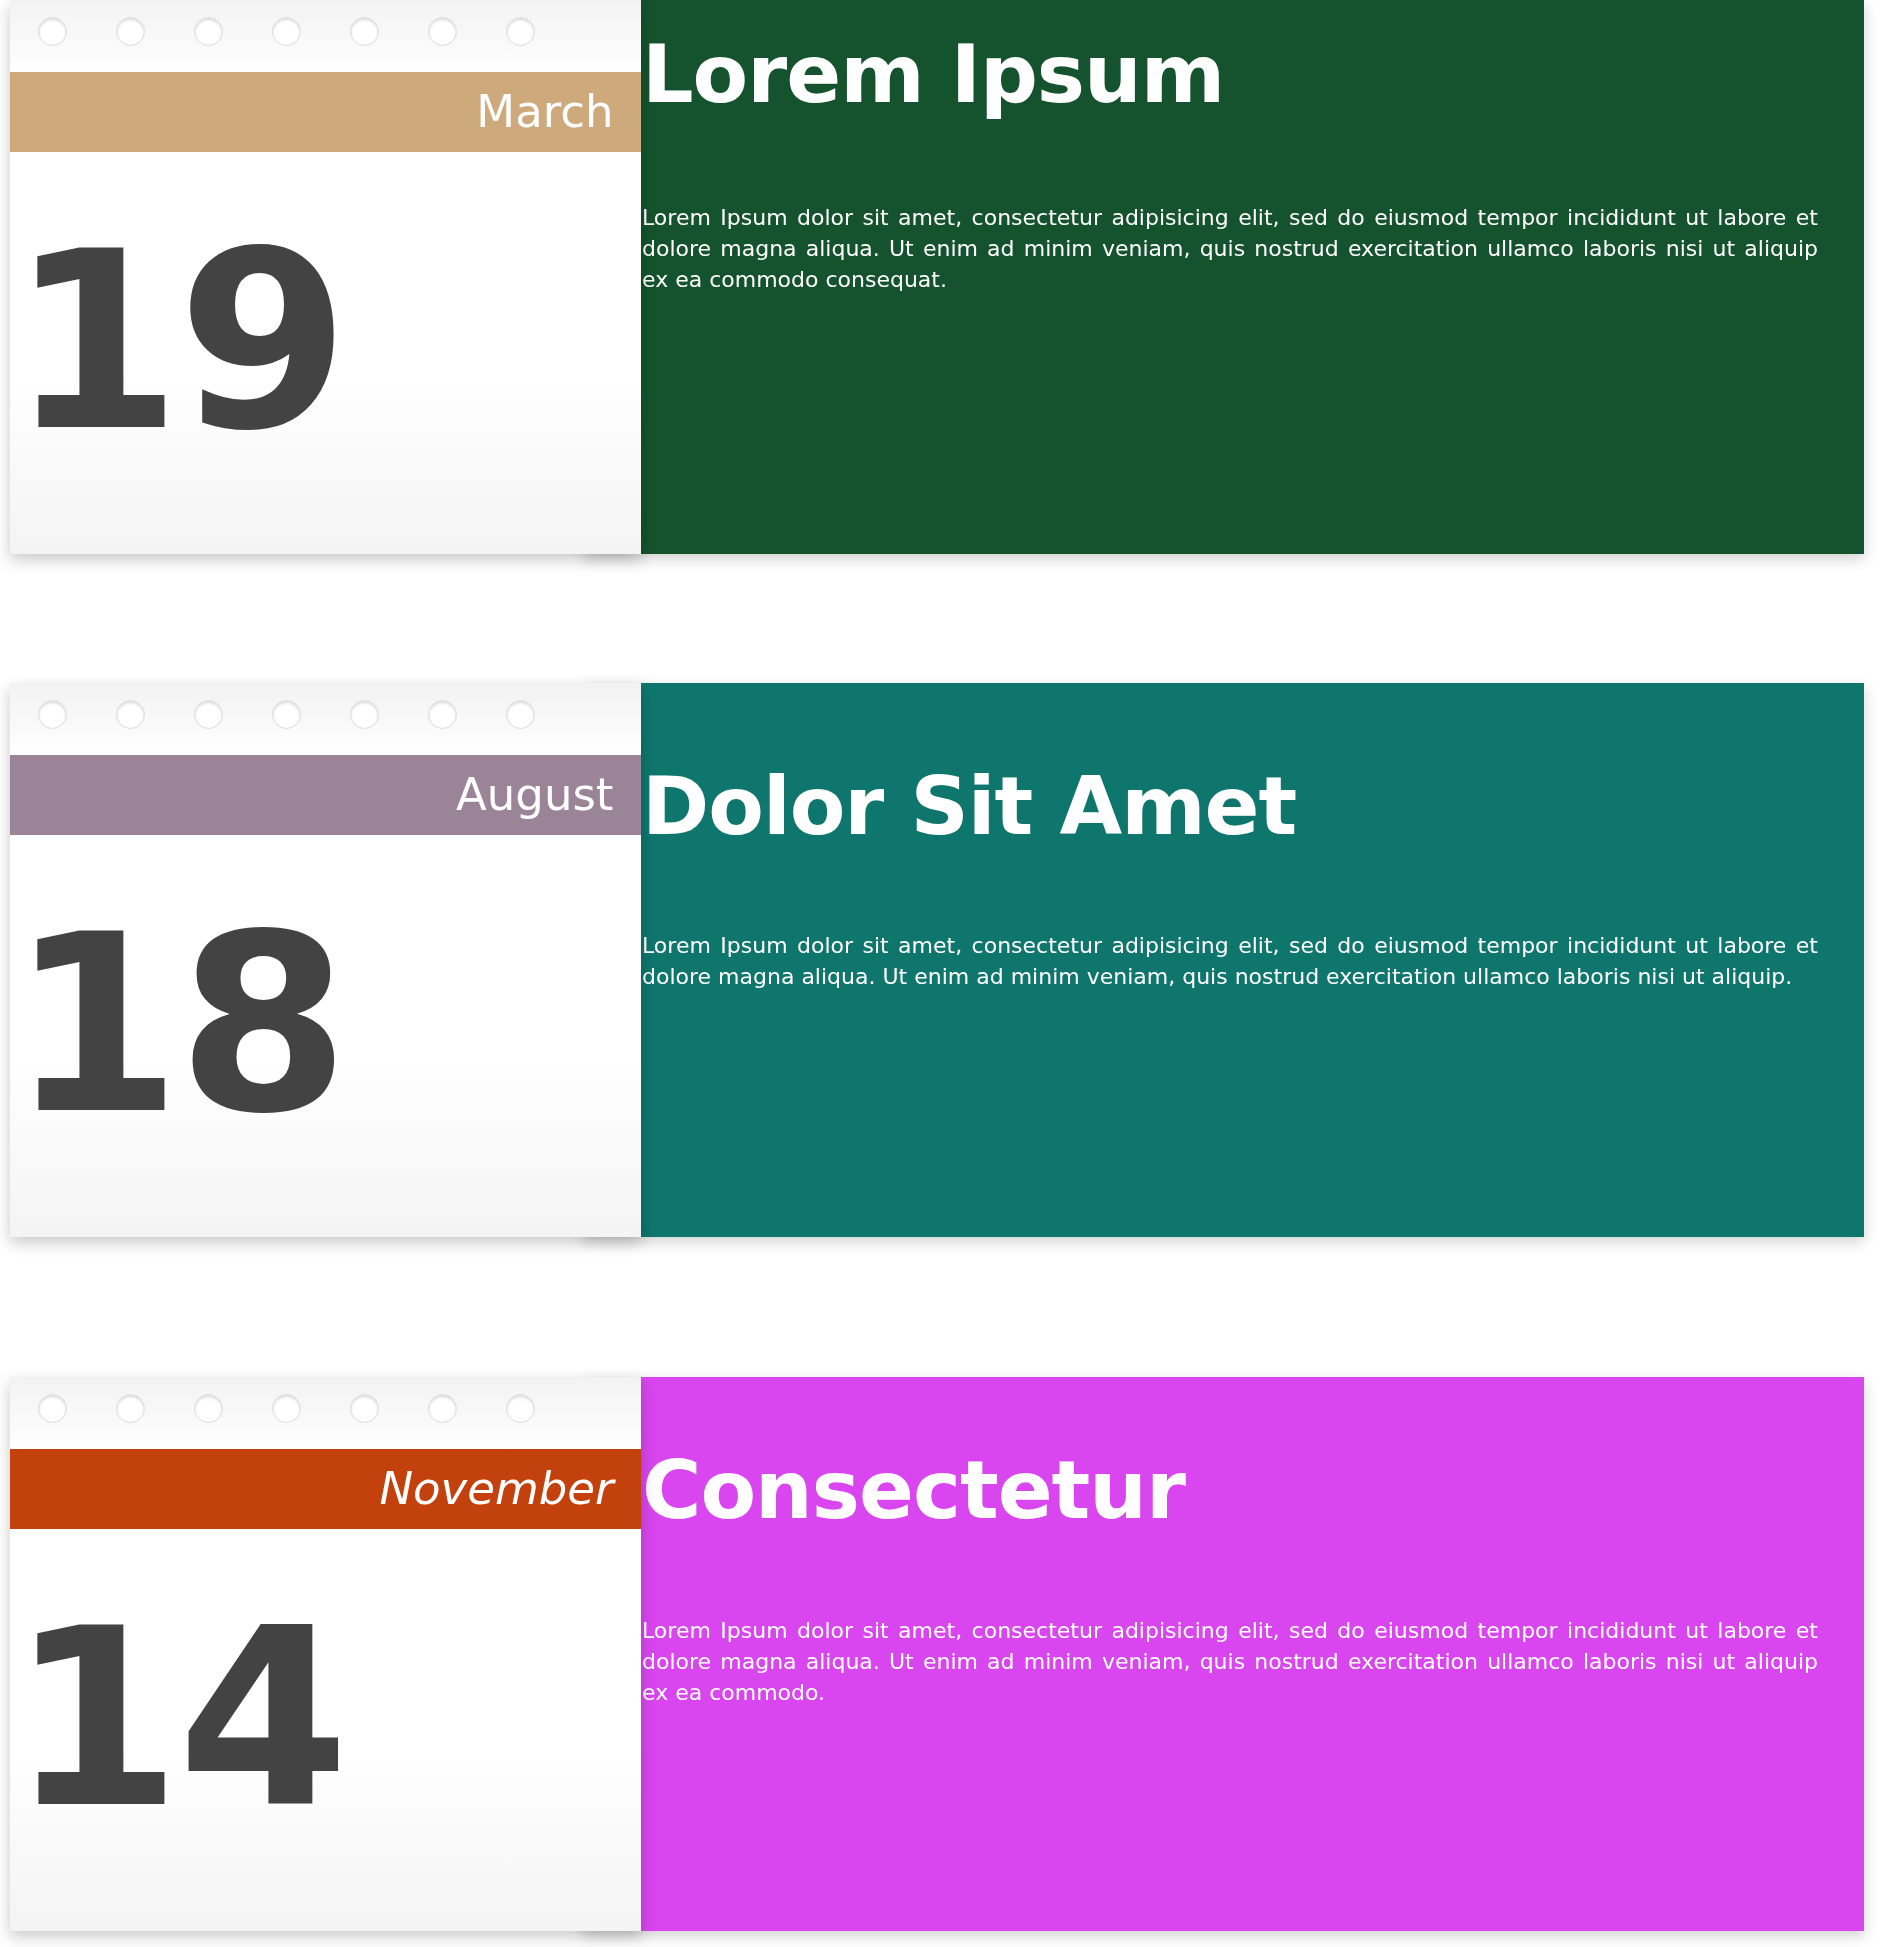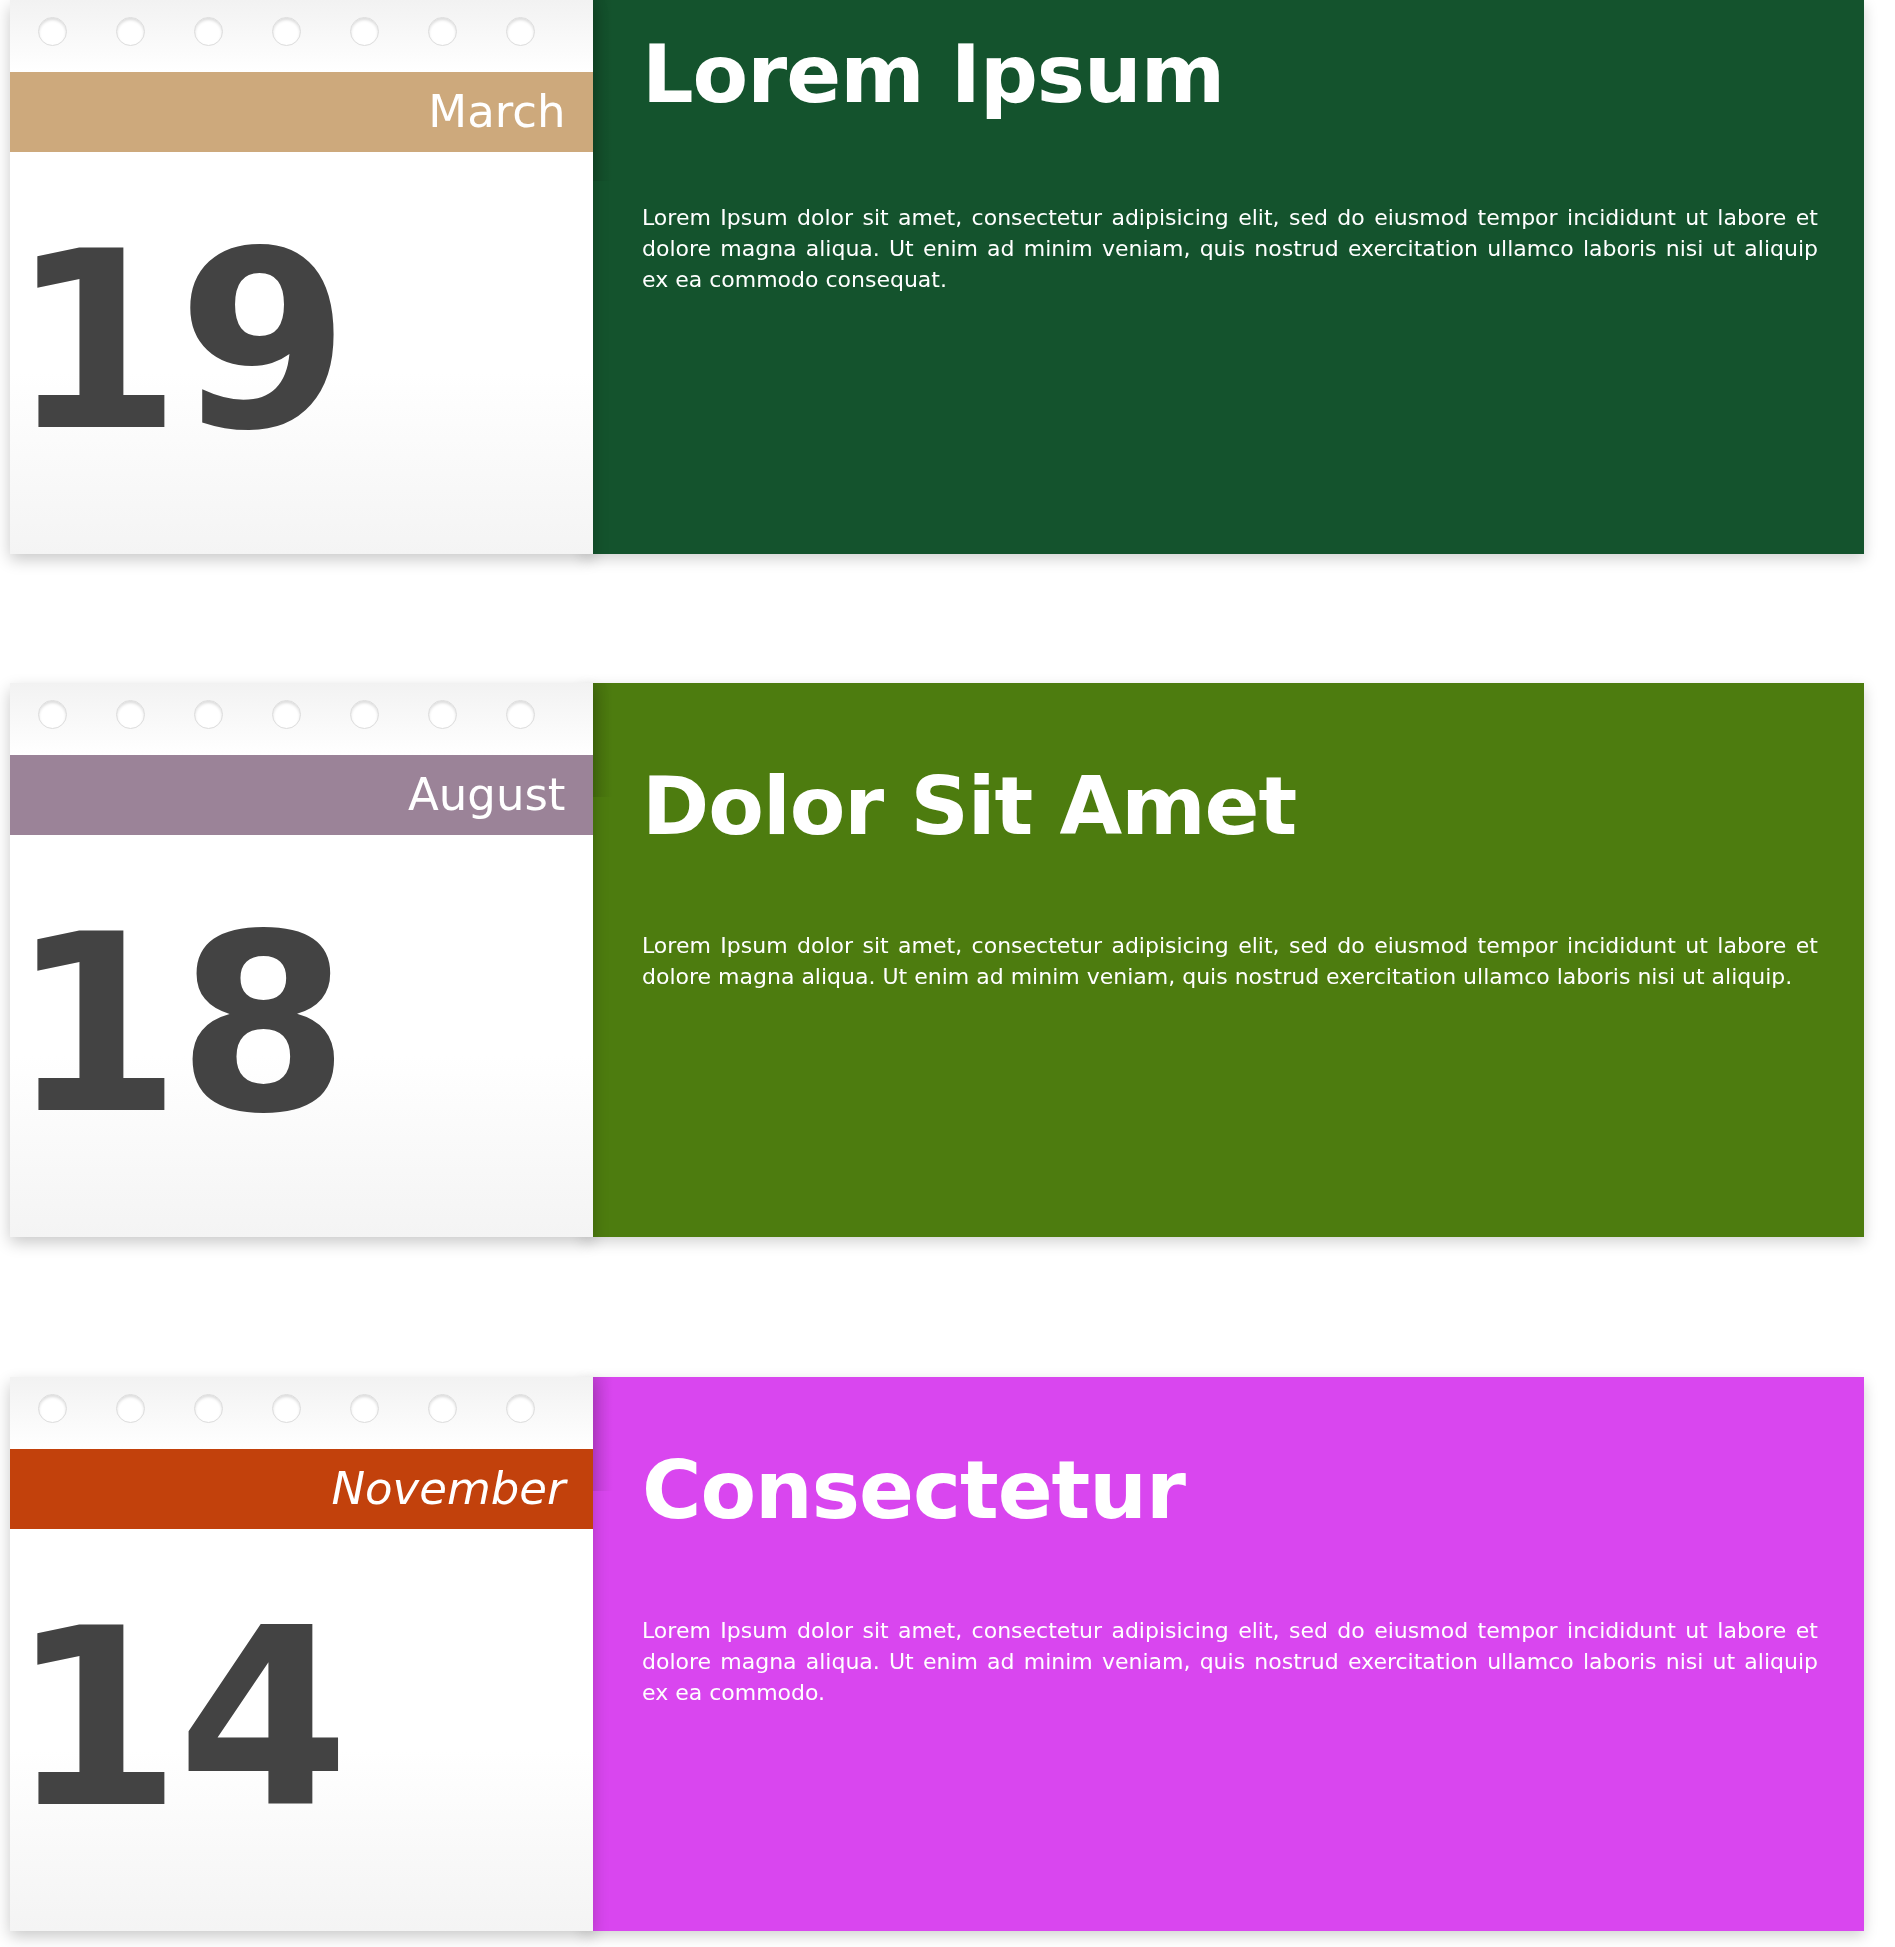--- a/index.html
+++ b/index.html
@@ -83,20 +83,21 @@
 
   
   .cal {
     position: absolute;
     left: 9.5px;
     top: 0;
     width: 583px;
     height: 554px;
     background: #ffffff;
     box-shadow: 0 5.7px 15px rgba(0,0,0,0.22);
+    padding-left: 48px;
   }
   .cal-top {
     position: absolute;
     left: 0; top: 0;
     width: 100%;
     height: 72px;
     background: linear-gradient(to bottom, #f2f2f2 0%, #ffffff 100%);
   }
   .rings {
     position: absolute;
@@ -169,21 +170,21 @@
           <span class="ring"></span>
           <span class="ring"></span>
         </div>
       </div>
       <div class="cal-month" style="background: rgb(205, 169, 124);">March</div>
       <div class="cal-day">19</div>
     </div>
   </div>
 
   <div class="banner banner-2">
-    <div class="panel" style="background: #4d7c0f;">
+    <div class="panel" style="background: #0f766e;">
       <div class="panel-title">Dolor Sit Amet</div>
       <div class="panel-body">Lorem Ipsum dolor sit amet, consectetur adipisicing elit, sed do eiusmod tempor incididunt ut labore et dolore magna aliqua. Ut enim ad minim veniam, quis nostrud exercitation  ullamco laboris nisi ut aliquip.</div>
     </div>
     <div class="panel-fold"></div>
 
     <div class="cal">
       <div class="cal-top">
         <div class="rings">
           <span class="ring"></span>
           <span class="ring"></span>

